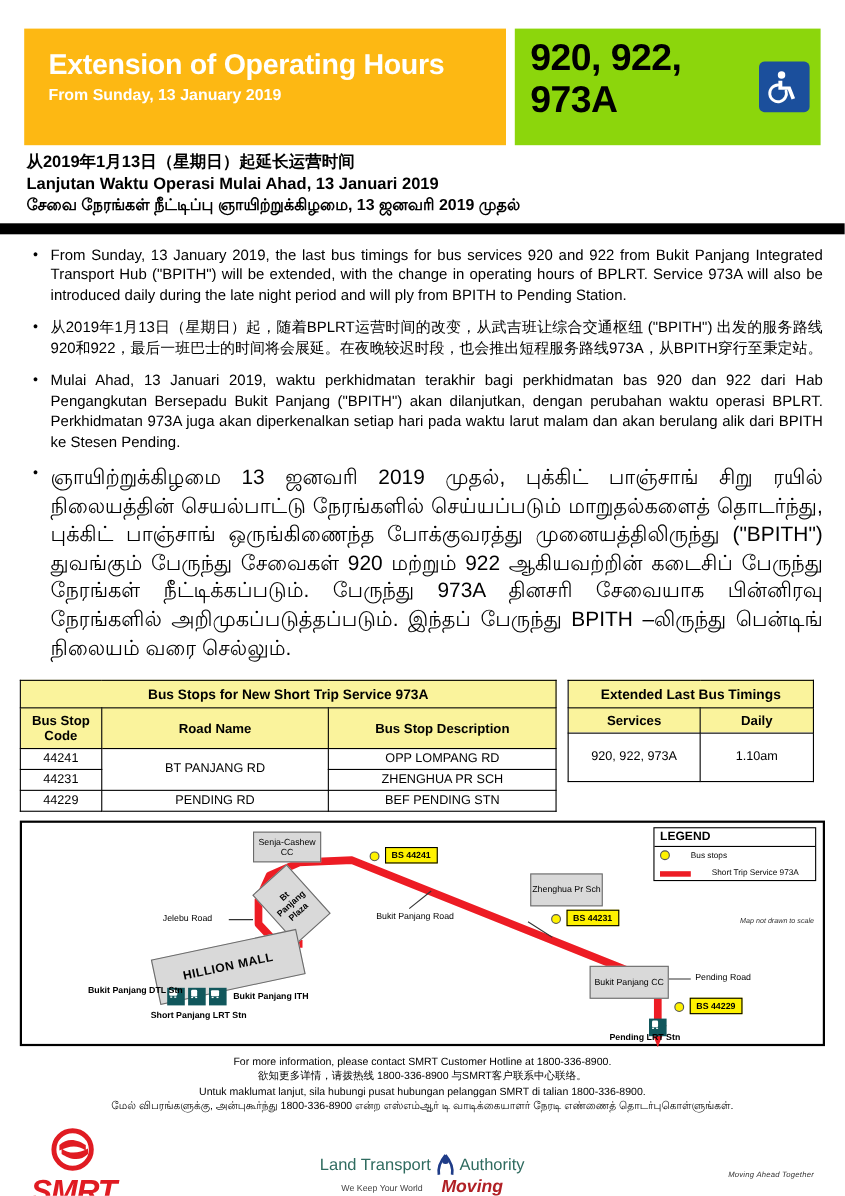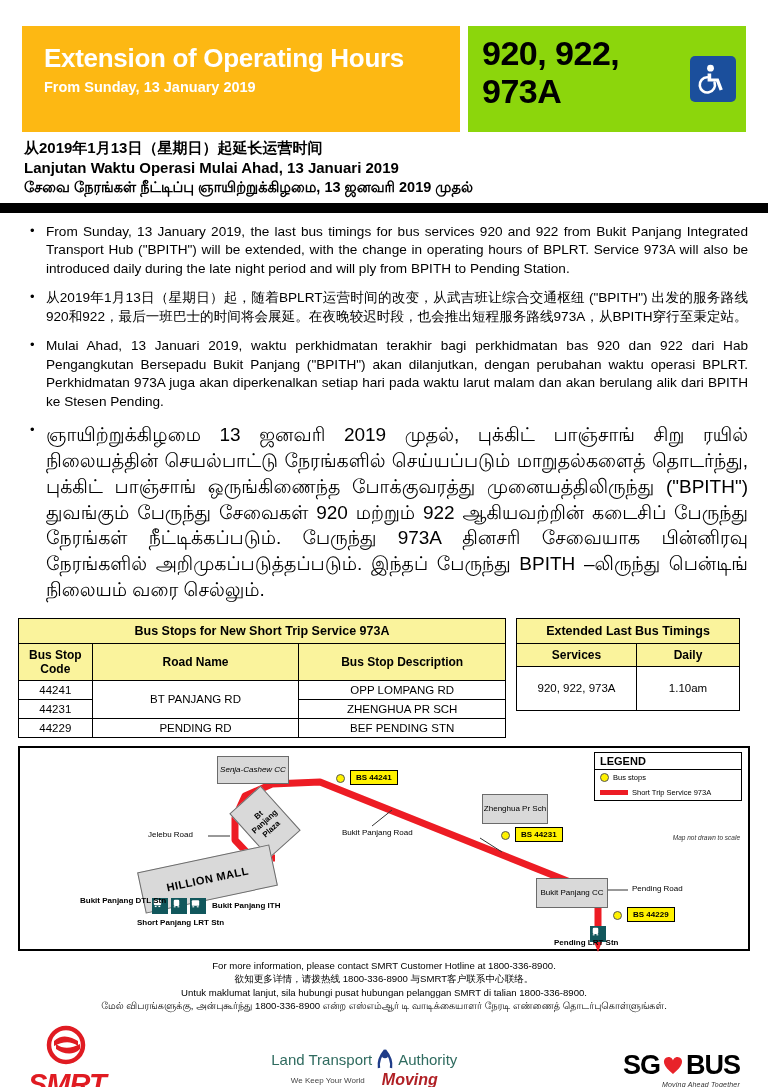--- a/index.html
+++ b/index.html
@@ -104,21 +104,21 @@
   }
   .stn {
     position:absolute; width:16px; height:16px; background:#11575C;
     display:flex; align-items:center; justify-content:center;
   }
   .legend {
     position:absolute; right:6px; top:4px; width:148px; border:1px solid #000;
     background:#fff;
   }
   .legend-title { font-size:11px; font-weight:bold; padding:2px 5px; border-bottom:1px solid #000; }
-  .legend-row { display:flex; align-items:center; gap:4px; padding:3px 5px; font-size:7.5px; }
+  .legend-row { display:flex; align-items:flex-end; gap:19px; padding:3px 5px; font-size:7.5px; }
   .legend-dot { width:9px; height:9px; border-radius:50%; background:#FFF200; border:1px solid #555; flex:0 0 auto; }
   .legend-line { width:28px; height:5px; background:#ED1C24; flex:0 0 auto; }
   .map-note { position:absolute; right:8px; top:86px; font-size:6.5px; font-style:italic; color:#333; }
 
   
   .footer { text-align:center; padding:8px 10px 0 10px; }
   .footer div { line-height:1.4; }
   .f-en { font-size:9.6px; }
   .f-zh { font-size:9.6px; }
   .f-ms { font-size:9.6px; }
@@ -224,21 +224,21 @@
 
       <polyline points="255,110 232,110 215,92 215,70 225,48 252,36 300,34 560,138 578,150 578,195" fill="none" stroke="#ED1C24" stroke-width="7" stroke-linejoin="round" stroke-linecap="butt"></polyline>
       <polygon points="578,204 570,184 586,184" fill="#ED1C24"></polygon>
 
       <line x1="188" y1="88" x2="210" y2="88" stroke="#333" stroke-width="1"></line>
       <line x1="352" y1="78" x2="372" y2="62" stroke="#333" stroke-width="1"></line>
       <line x1="460" y1="90" x2="482" y2="104" stroke="#333" stroke-width="1"></line>
       <line x1="588" y1="142" x2="608" y2="142" stroke="#333" stroke-width="1"></line>
     </svg>
 
-    <div class="bldg" style="left:197px; top:8px; width:72px; height:28px;font-style:italic;">Senja-Cashew CC</div>
+    <div class="bldg" style="left:210px; top:8px; width:62px; height:28px;">Senja-Cashew CC</div>
     <div class="bldg" style="left:224px; top:44px; width:42px; height:60px; transform:rotate(-42deg); font-weight:bold;">Bt Panjang Plaza</div>
     <div class="bldg" style="left:120px; top:110px; width:135px; height:42px; transform:rotate(-12deg); font-weight:bold; font-size:11px; letter-spacing:0.5px;">HILLION MALL</div>
     <div class="bldg" style="left:462px; top:46px; width:66px; height:30px;">Zhenghua Pr Sch</div>
     <div class="bldg" style="left:516px; top:130px; width:72px; height:30px;">Bukit Panjang CC</div>
 
     <div class="lbl" style="left:128px; top:82px;">Jelebu Road</div>
     <div class="lbl" style="left:322px; top:80px;">Bukit Panjang Road</div>
     <div class="lbl" style="left:612px; top:136px;">Pending Road</div>
 
     <div class="bsdot" style="left:316px; top:26px;"></div>
@@ -329,23 +329,16 @@
       </svg>
       <span>Authority</span>
     </div>
     <div class="lta-sub">
       <span>We Keep Your World</span>
       <span class="lta-moving">Moving</span>
     </div>
   </div>
 
   <div class="logo-sg">
-    <div class="sg-word">
-      <span>SG</span>
-      <svg width="26" height="24" viewBox="0 0 26 24" aria-hidden="true">
-        <path d="M13 21 C3 13, 2 7, 6.5 4.5 C10 2.6, 13 6, 13 7.6 C13 6, 16 2.6, 19.5 4.5 C24 7, 23 13, 13 21 Z" fill="#E8232A"></path>
-      </svg>
-      <span>BUS</span>
-    </div>
     <div class="sg-sub">Moving Ahead Together</div>
   </div>
 
 </div>
 
 </body></html>

